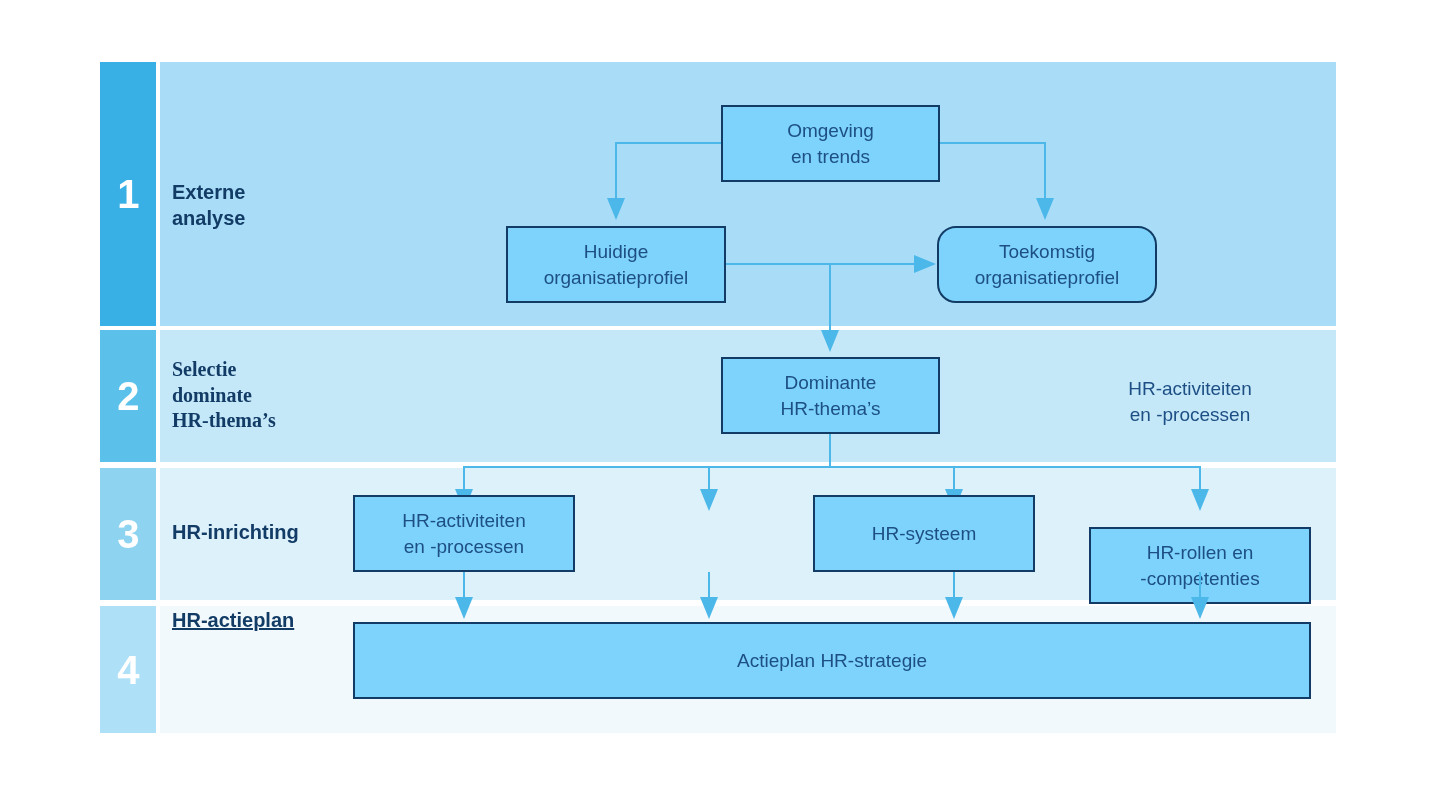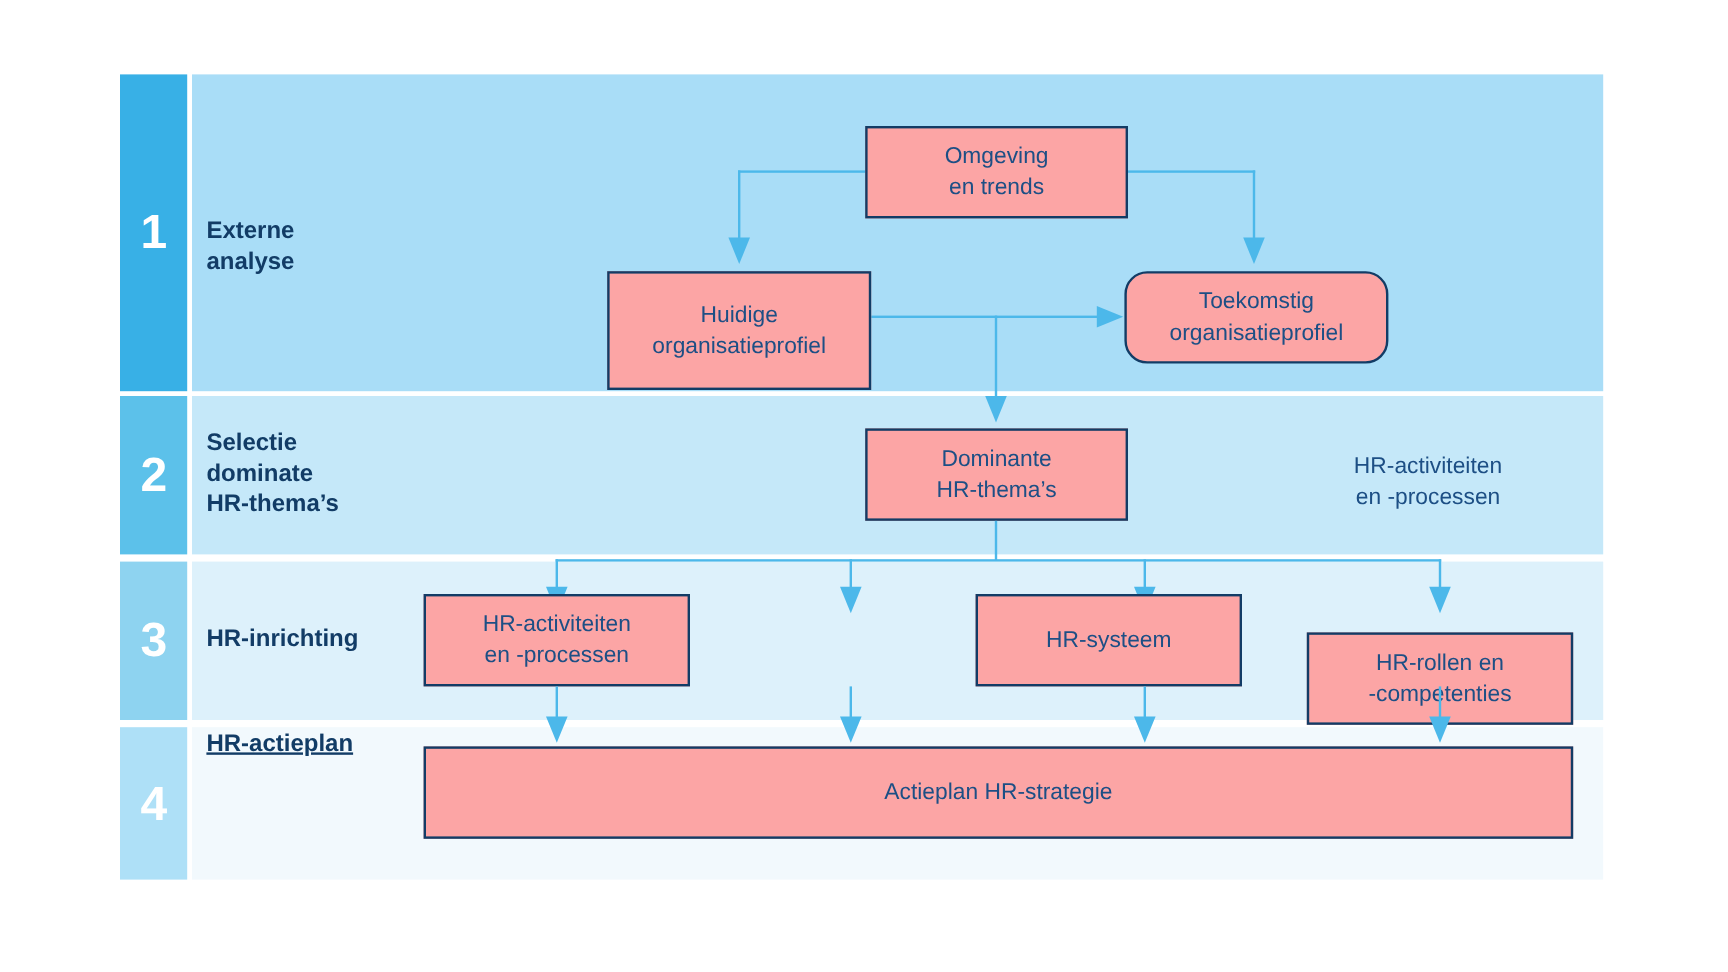--- a/index.html
+++ b/index.html
@@ -46,21 +46,21 @@
     font-size: 20px;
     font-weight: bold;
     line-height: 1.28;
     white-space: pre-line;
   }
 
   
   .node {
     position: absolute;
     box-sizing: border-box;
-    background: #fca5a5;
+    background: #7dd3fc;
     border: 2px solid #123c66;
     display: flex;
     align-items: center;
     justify-content: center;
     text-align: center;
     color: #1d4f85;
     font-size: 19px;
     line-height: 1.35;
     white-space: pre-line;
   }
@@ -110,21 +110,21 @@
     <span class="strip-num">1</span>
   </div>
   <div class="band" style="top:62px; height:264px; background:#a9ddf7;"></div>
   <div class="row-label" style="top:180px;">Externe
 analyse</div>
 
   <div class="strip" style="top:330px; height:132px; background:#5cc1ea;">
     <span class="strip-num">2</span>
   </div>
   <div class="band" style="top:330px; height:132px; background:#c5e8f9;"></div>
-  <div class="row-label" style="top:357px;">Selectie
+  <div class="row-label" style="top:357px;font-family:Liberation Serif, serif;">Selectie
 dominate
 HR-thema’s</div>
 
   <div class="strip" style="top:468px; height:132px; background:#8ed3f0;">
     <span class="strip-num">3</span>
   </div>
   <div class="band" style="top:468px; height:132px; background:#ddf1fb;"></div>
   <div class="row-label" style="top:520px;">HR-inrichting</div>
 
   <div class="strip" style="top:606px; height:127px; background:#aee0f7;">
@@ -143,21 +143,21 @@
 
   <div class="hline" style="left:726px; top:263px; width:190px;"></div>
   <div class="arrow-right" style="left:914px; top:255px;"></div>
 
   <div class="vline" style="left:829px; top:263px; height:72px;"></div>
   <div class="arrow-down" style="left:821px; top:330px;"></div>
 
   <div class="node" style="left:721px; top:105px; width:219px; height:77px;">Omgeving
 en trends</div>
 
-  <div class="node" style="left:506px; top:226px; width:220px; height:99px;">Huidige
+  <div class="node" style="left:506px; top:226px; width:220px; height:77px;">Huidige
 organisatieprofiel</div>
 
   <div class="node" style="left:937px; top:226px; width:220px; height:77px;border-radius:19px;">Toekomstig
 organisatieprofiel</div>
 
   <div class="node" style="left:721px; top:357px; width:219px; height:77px;">Dominante
 HR-thema’s</div>
 
   <div class="float-label" style="left:1080px; top:376px; width:220px;">HR-activiteiten
 en -processen</div>

